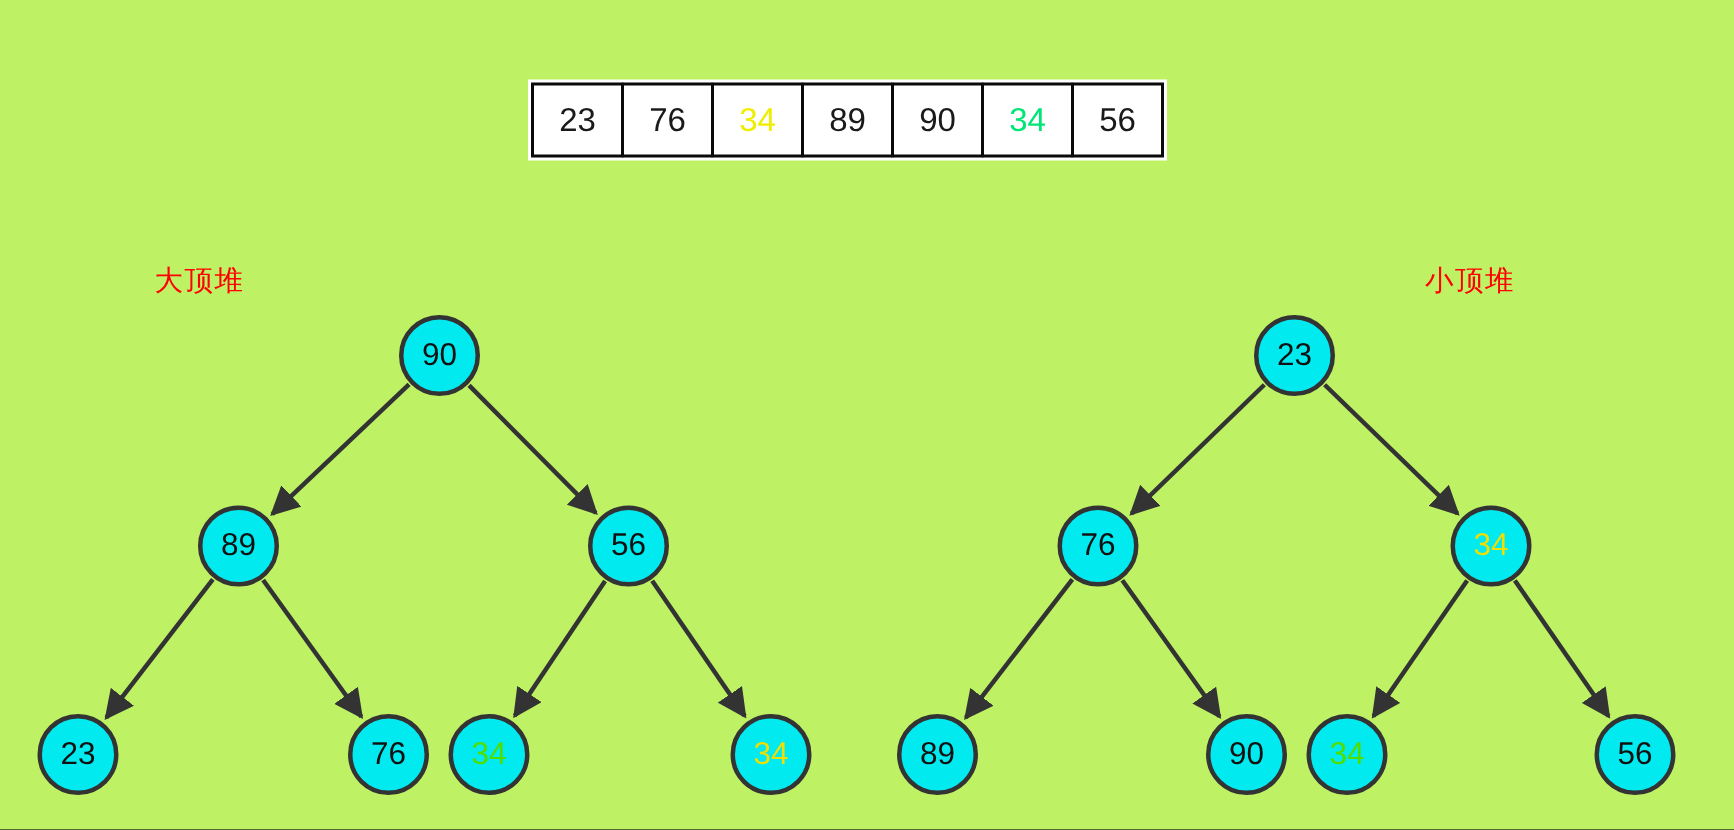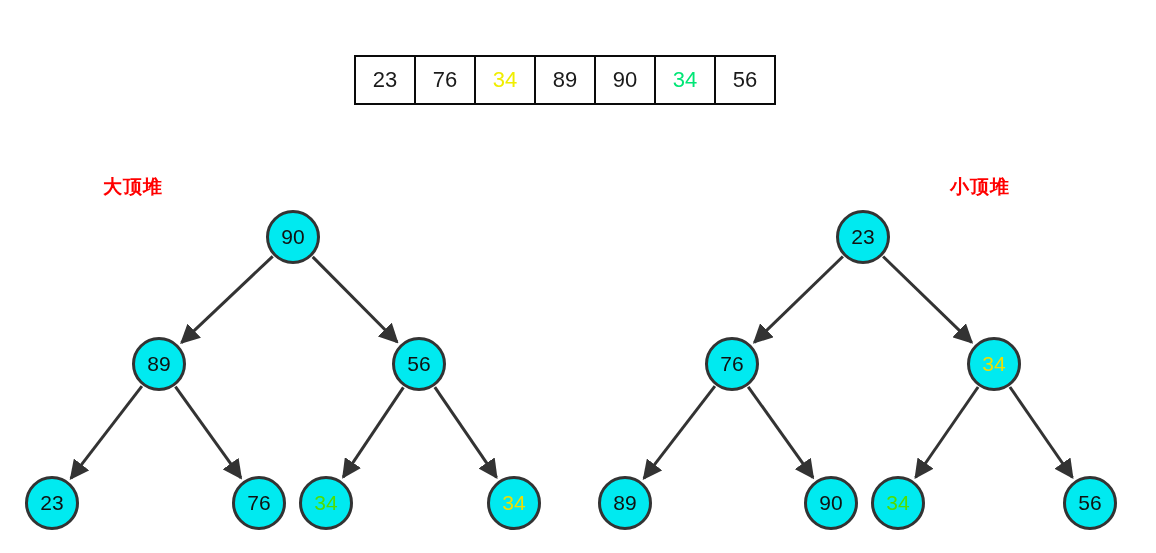--- a/index.html
+++ b/index.html
@@ -1,20 +1,20 @@
 <!DOCTYPE html>
 <html><head>
 <meta charset="utf-8">
 <style>
   html, body { margin: 0; padding: 0; background: #000; }
   .stage {
     position: relative;
     width: 1156px;
     height: 553px;
-    background: #ffffff;
+    background: #bef264;
     overflow: hidden;
     font-family: "Liberation Sans", "DejaVu Sans", sans-serif;
   }
   #edge-layer {
     position: absolute;
     left: 0; top: 0;
     width: 1156px; height: 553px;
     pointer-events: none;
   }
   
@@ -38,21 +38,21 @@
     background: #ffffff;
     color: #1a1a1a;
   }
   .cell:first-child { margin-left: 0; }
   .cell.yellow { color: #F0EE00; }
   .cell.green  { color: #00E676; }
   
   .tree-label {
     position: absolute;
     color: #FF0000;
-    font-weight: bold;
+    font-weight: normal;
     font-size: 19px;
     letter-spacing: 1px;
     white-space: nowrap;
   }
   #label-max { left: 103px; top: 174px; }
   #label-min { left: 950px; top: 174px; }
   
   .node {
     position: absolute;
     width: 48px;

